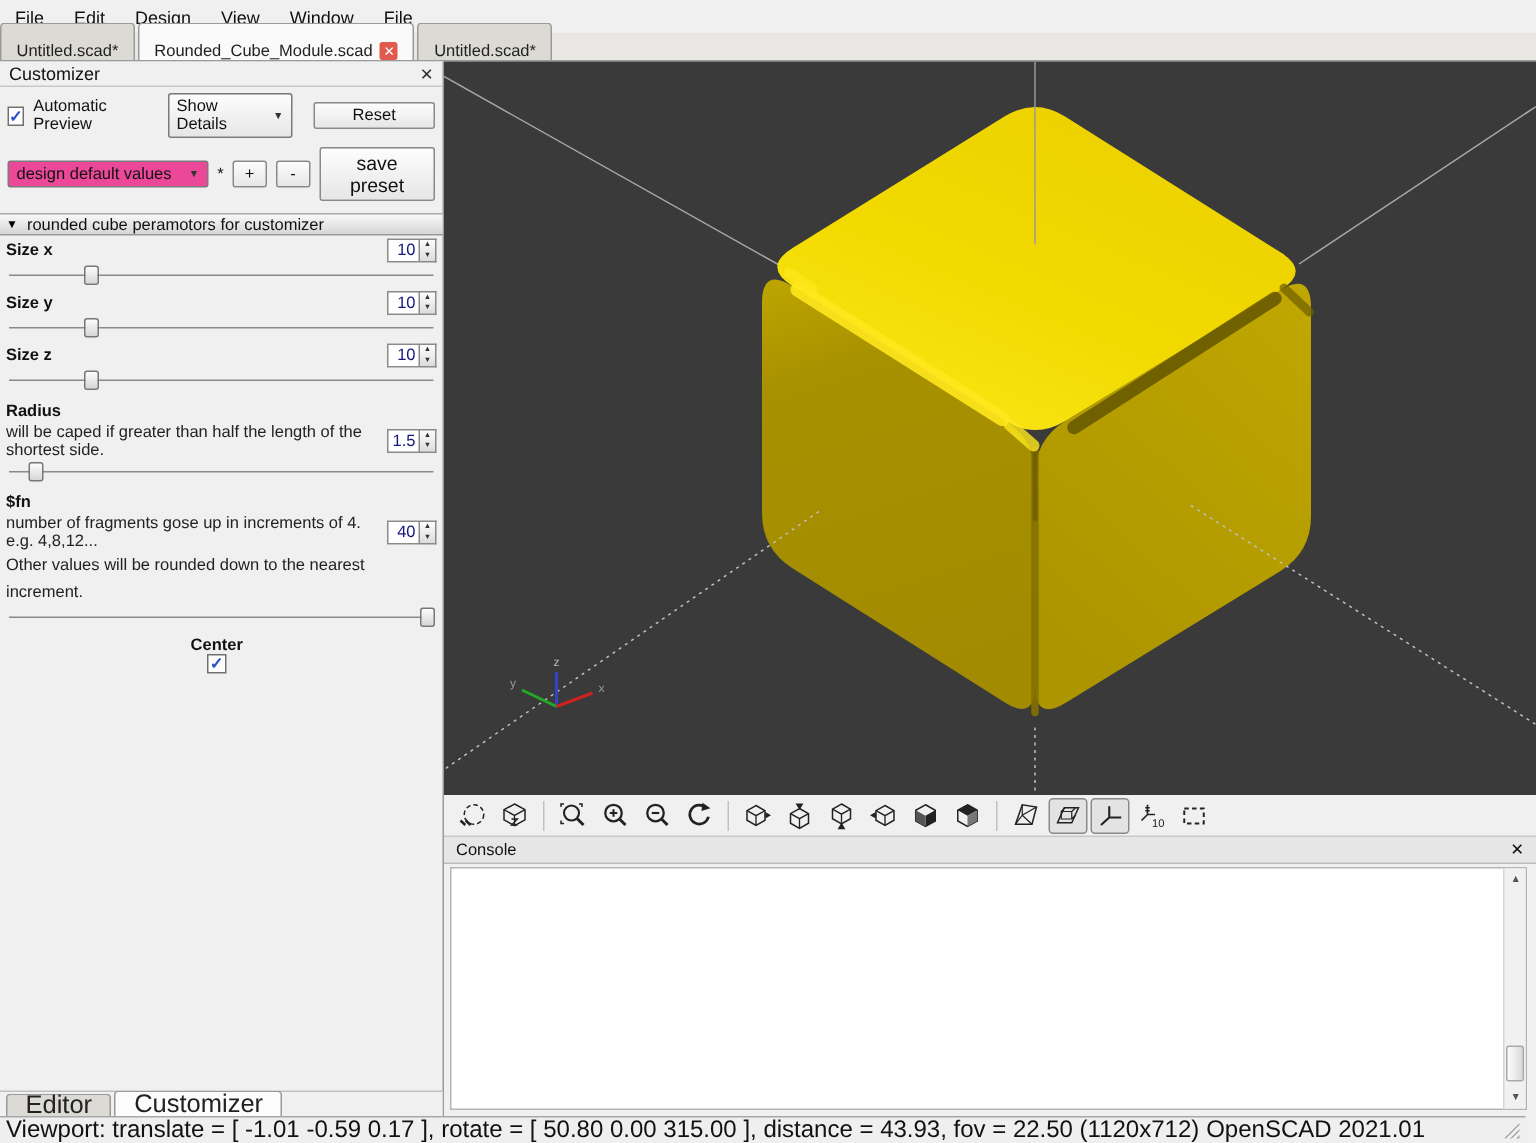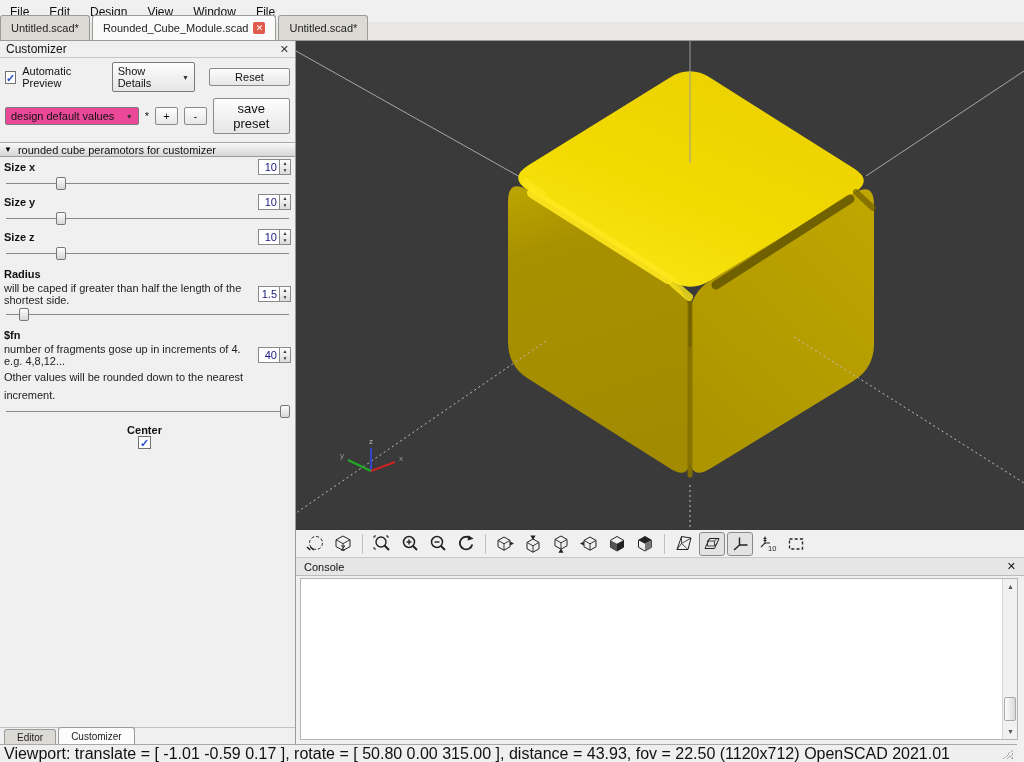--- a/index.html
+++ b/index.html
@@ -8,21 +8,21 @@
   .app { position:relative; width:1024px; height:762px; background:#f0f0f0; }
 
   
   .menubar { position:absolute; left:0; top:0; width:1024px; height:25px;
     background:#f0f0f0; border-bottom:1px solid #d8d8d8; display:flex; align-items:center; }
   .menu-item { padding:3px 10px; font-size:12px; color:#111; cursor:default; }
 
   
   .tabbar { position:absolute; left:0; top:22px; width:1024px; height:19px;
     background:#e9e7e3; border-bottom:1px solid #9a9a9a; display:flex; align-items:flex-end; }
-  .tab { height:18px; display:flex; align-items:center; gap:5px; padding:12px 10px;
+  .tab { height:18px; display:flex; gap:5px; padding:12px 10px;
     font-size:11px; color:#222; background:#dcdad5; border:1px solid #9a9a9a;
     border-bottom:none; border-radius:3px 3px 0 0; margin-right:2px; }
   .tab.active { background:#fafafa; height:19px; font-weight:normal; }
   .tab-close { width:12px; height:12px; background:#e05a4e; border-radius:2px;
     color:#fff; font-size:9px; line-height:12px; text-align:center; }
 
   
   .left-panel { position:absolute; left:0; top:41px; width:296px; height:703px;
     background:#f0f0f0; border-right:1px solid #9a9a9a; }
   .panel-title { height:17px; display:flex; justify-content:space-between; align-items:center;
@@ -62,21 +62,21 @@
     border-left:none; background:linear-gradient(#fdfdfd,#dcdcdc); }
   .spinarrows span { flex:1; font-size:5px; line-height:7px; text-align:center; color:#333; }
   .slider-row { position:relative; height:15px; margin-top:1px; }
   .groove { position:absolute; left:2px; right:2px; top:7px; height:1px; background:#8a8a8a; }
   .handle { position:absolute; top:1px; width:10px; height:13px;
     background:linear-gradient(#fdfdfd,#d6d6d6); border:1px solid #777; border-radius:2px; }
   .center-row { display:flex; justify-content:space-between; align-items:center; padding-right:6px;flex-direction:column; }
 
   .bottom-tabs { position:absolute; left:0; bottom:0; height:17px; display:flex;
     align-items:flex-end; padding-left:4px; border-top:1px solid #c0c0c0; width:100%; background:#f0f0f0;}
-  .btab { height:15px; padding:0 12px; font-size:10px; color:#222; background:#dcdad5;
+  .btab { height:15px; padding:0 12px; font-size:17px; color:#222; background:#dcdad5;
     border:1px solid #9a9a9a; border-bottom:none; border-radius:3px 3px 0 0; margin-right:2px;
     display:flex; align-items:center; }
   .btab.active { background:#fcfcfc; height:17px; }
 
   
   .viewport { position:absolute; left:296px; top:41px; width:728px; height:489px;
     background:#3a3a3a; overflow:hidden; }
 
   
   .vtoolbar { position:absolute; left:296px; top:530px; width:728px; height:28px;

